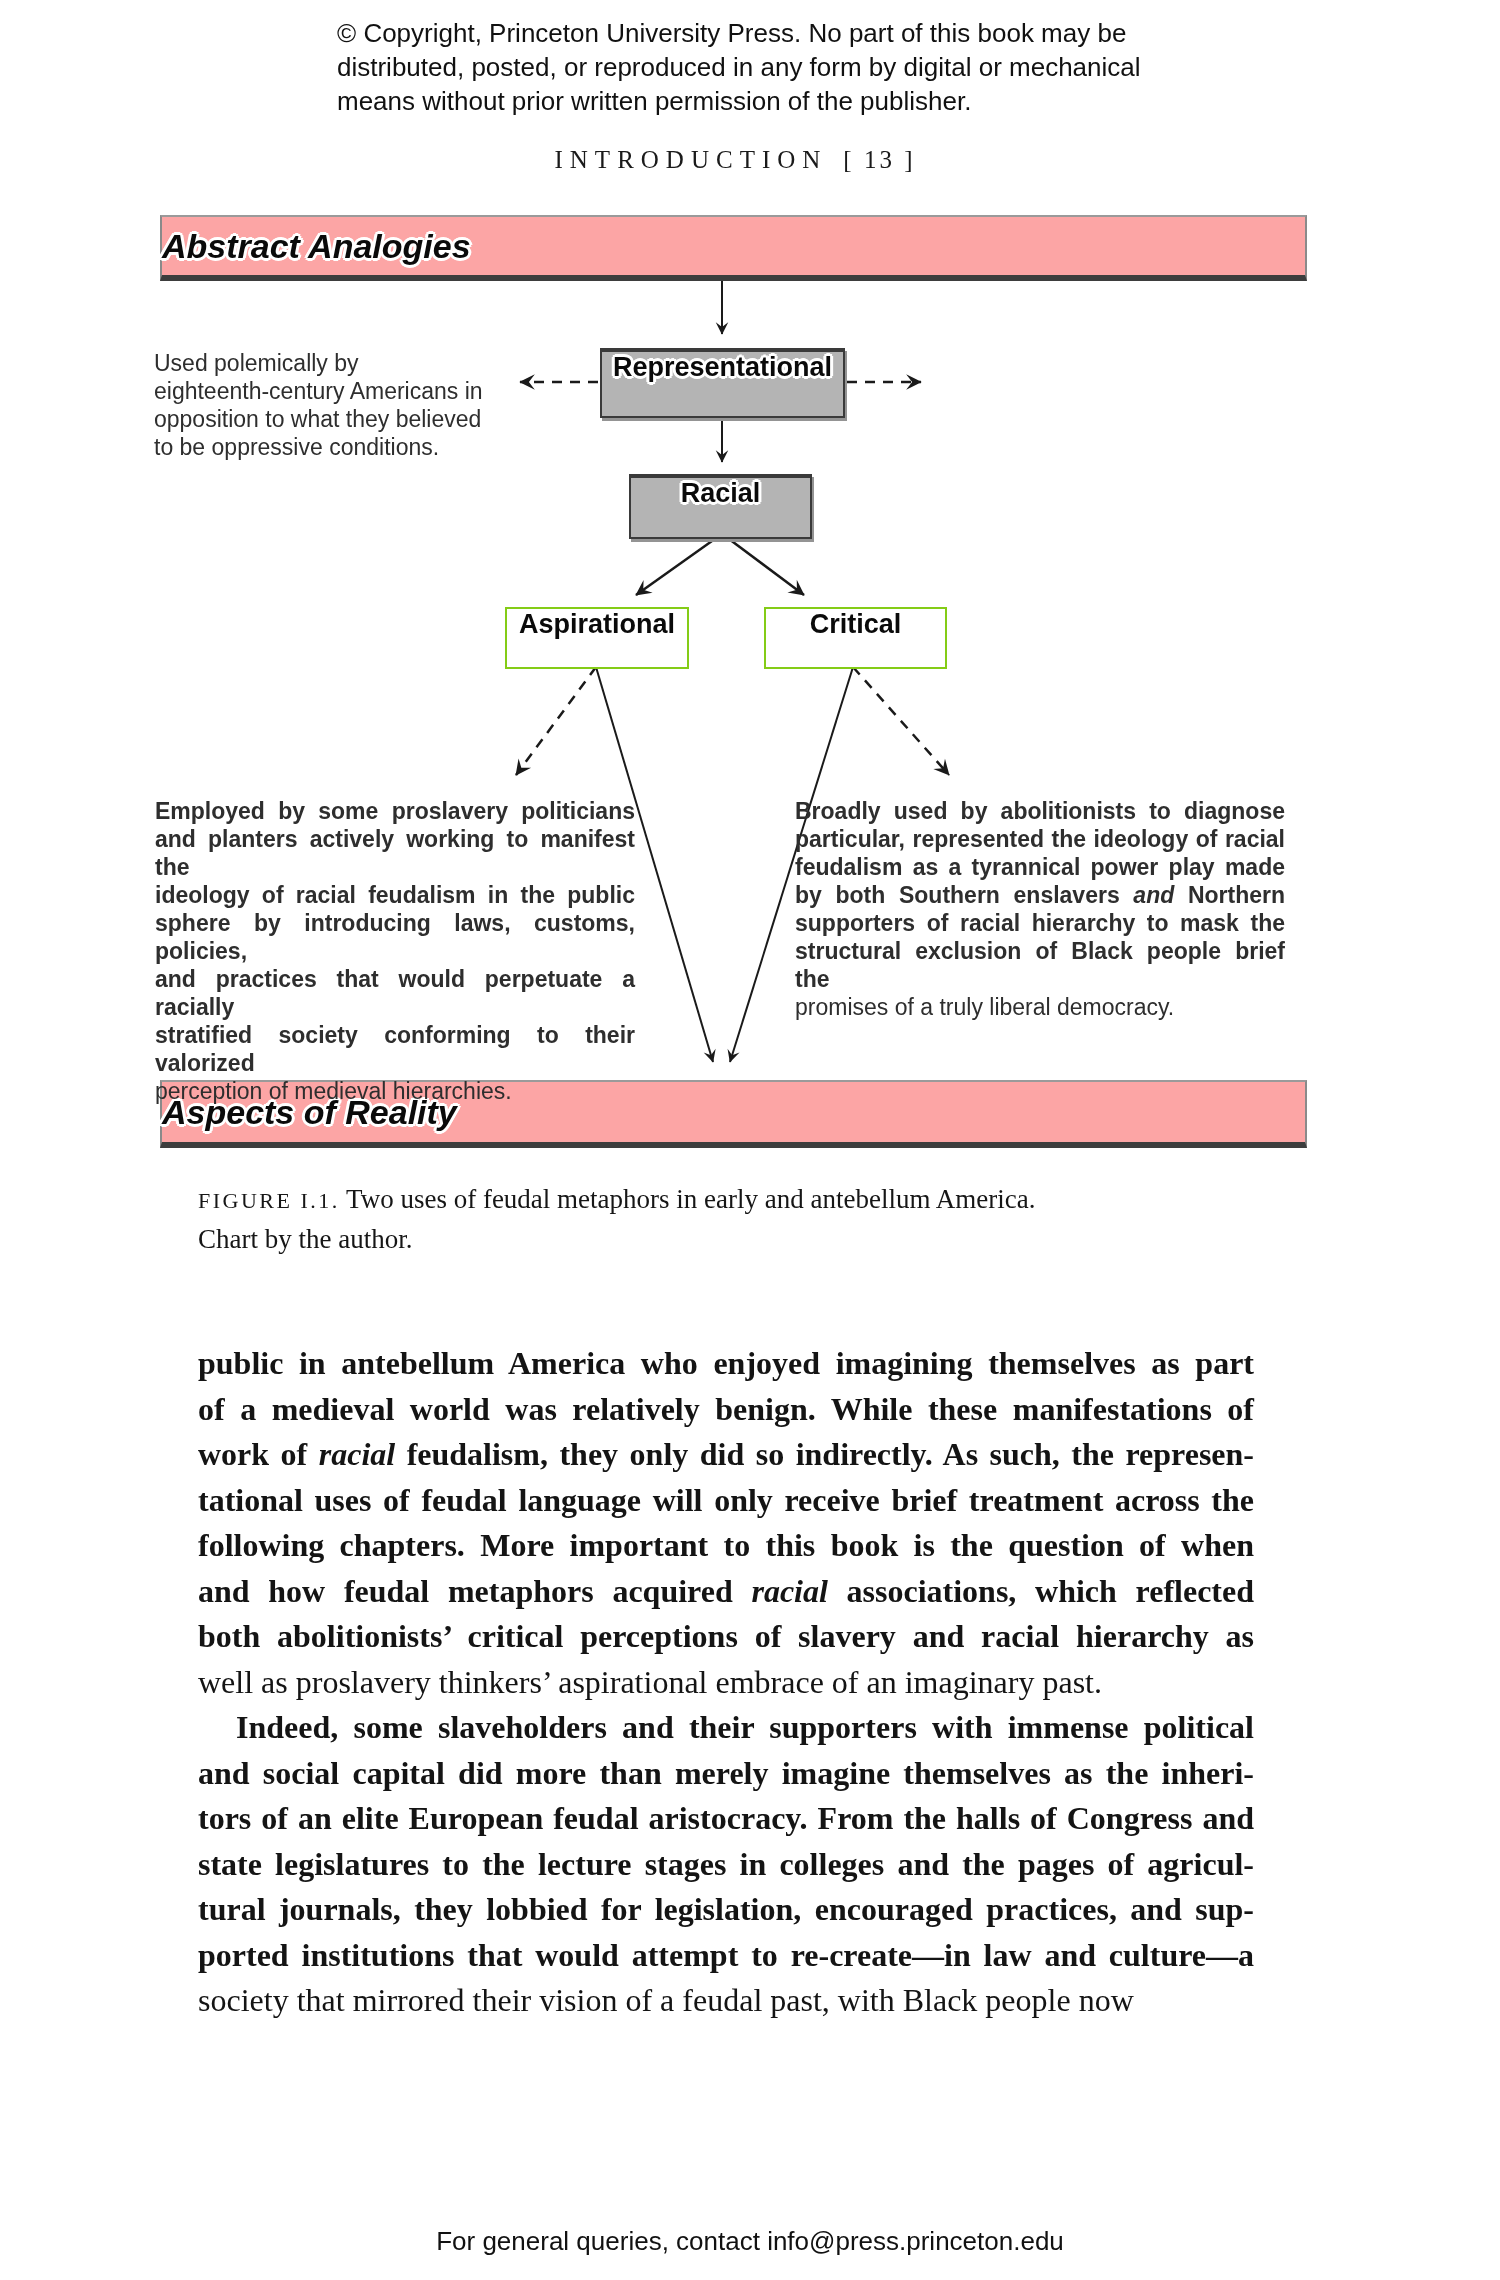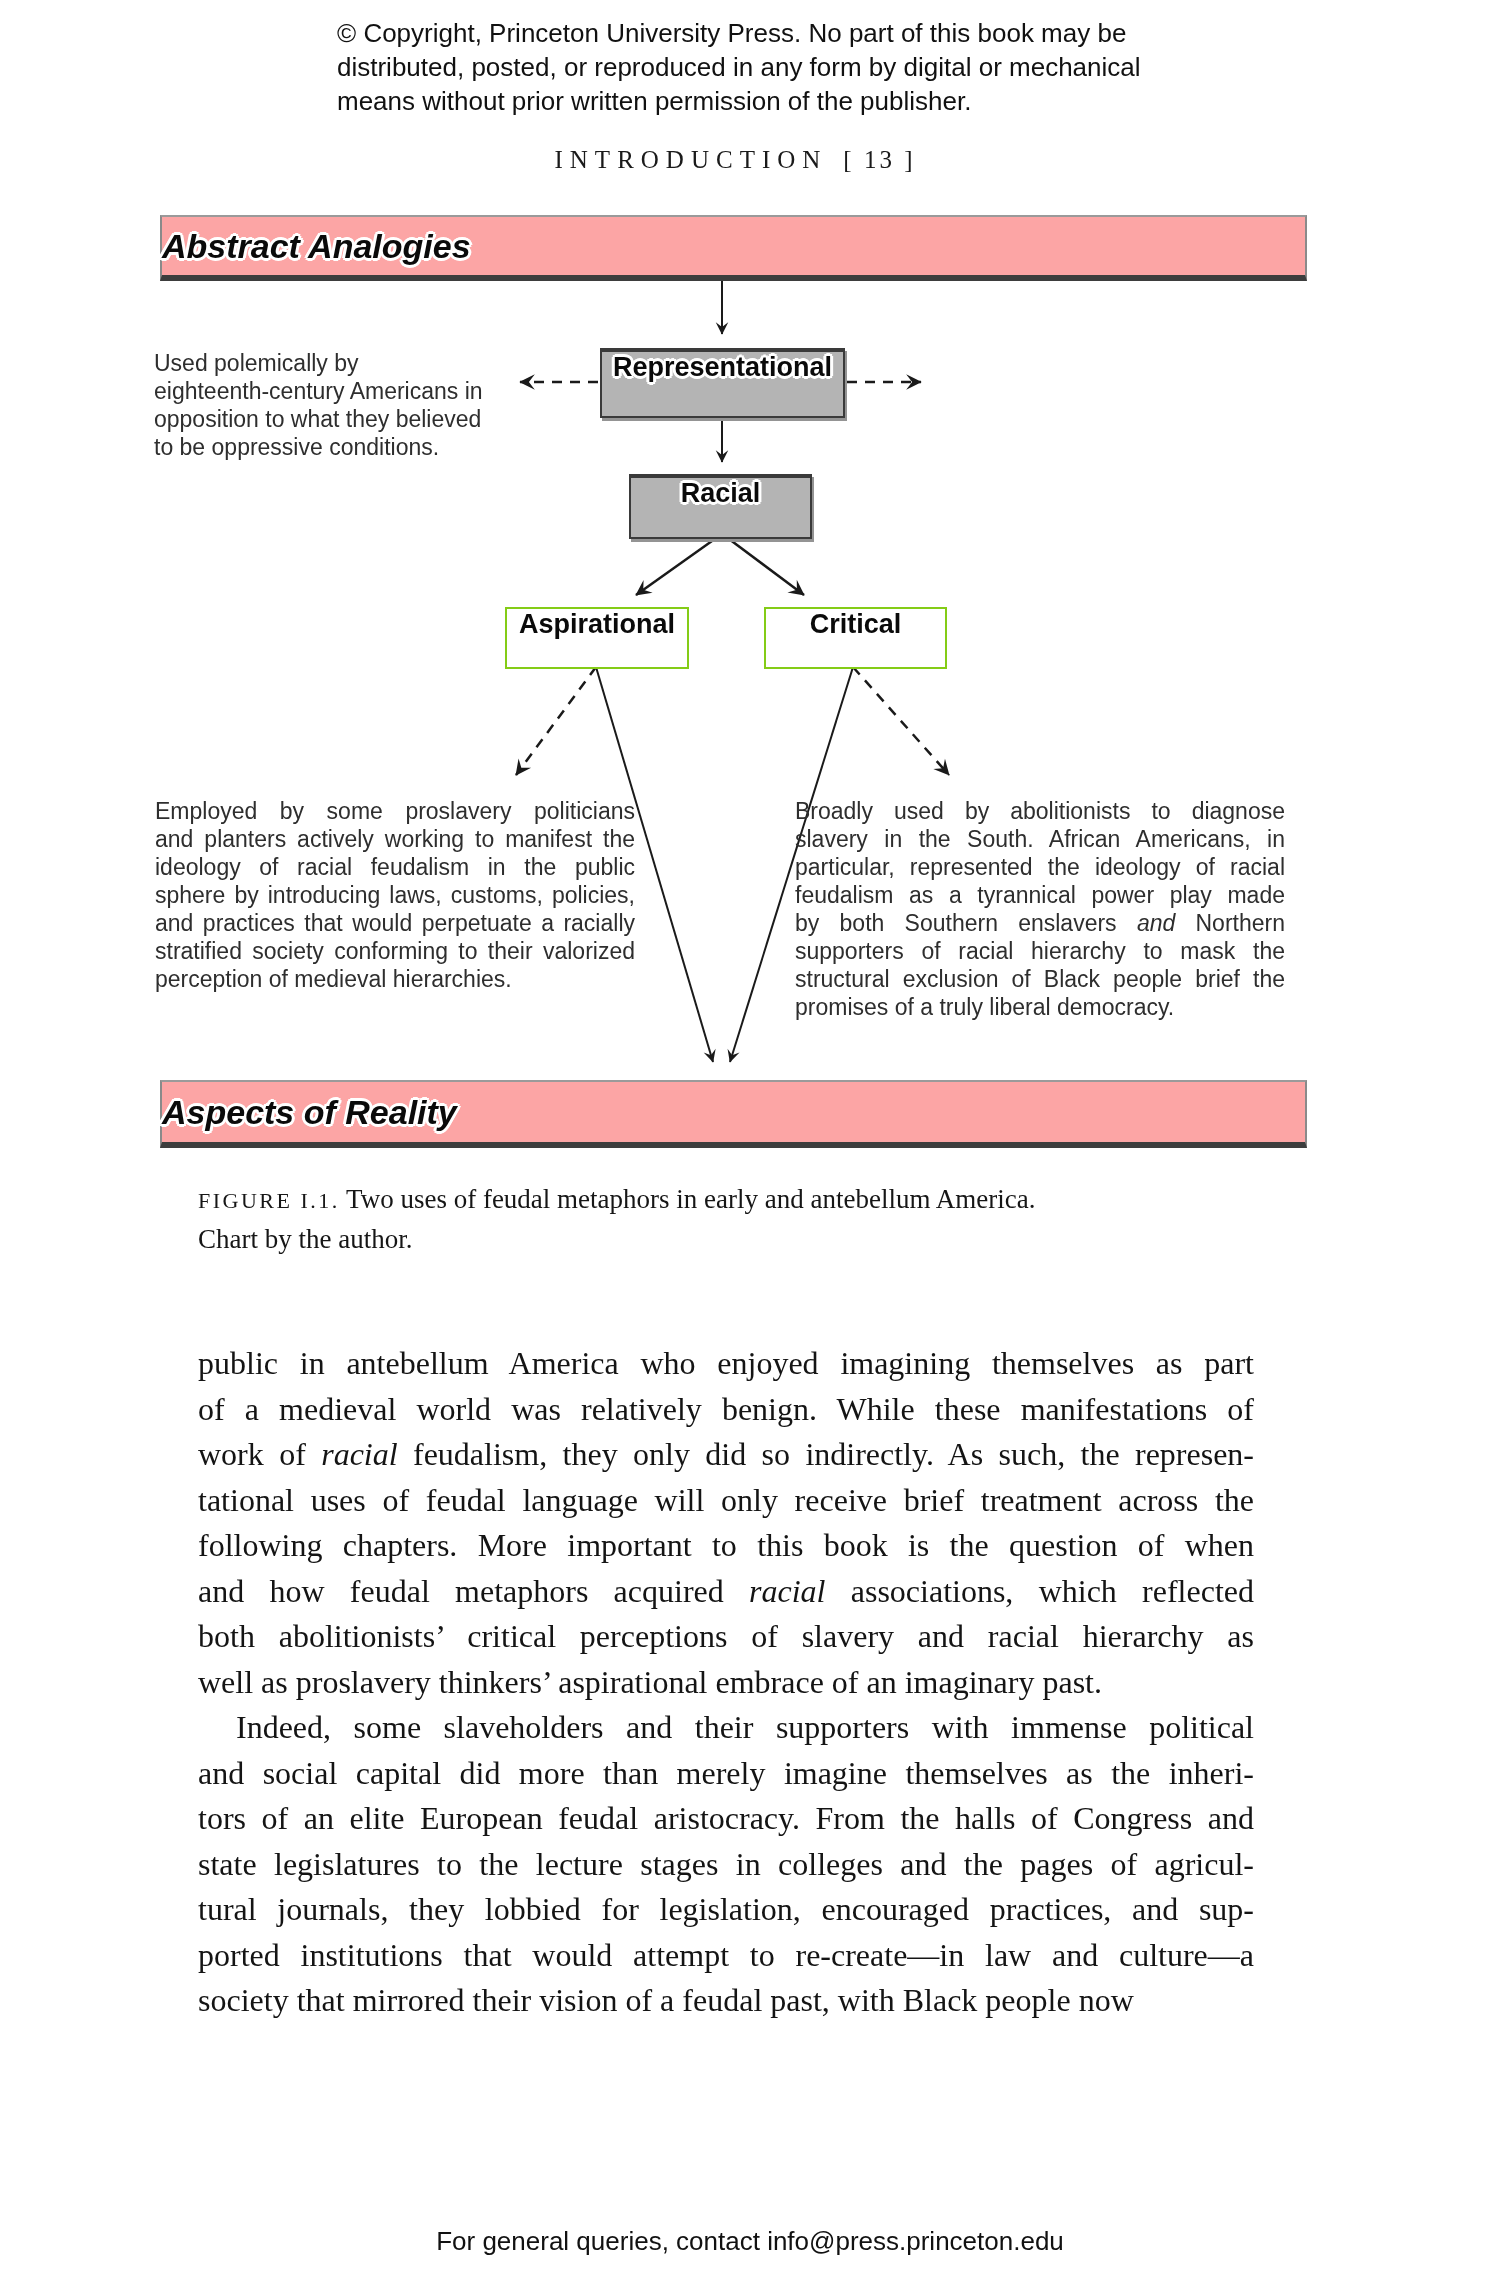--- a/index.html
+++ b/index.html
@@ -36,21 +36,21 @@
   .node-aspirational{left:505px;top:607px;width:180px;height:58px;}
   .node-critical{left:764px;top:607px;width:179px;height:58px;}
 
   
   .note{position:absolute;font-family:"Liberation Sans",sans-serif;font-size:23px;line-height:28px;color:#2e2e2e;}
   .note-rep-left{left:154px;top:331px;width:360px;margin-top:18px;}
   .note-rep-right{left:952px;top:331px;width:345px;}
   .note-aspirational{left:155px;top:797px;width:480px;}
   .note-critical{left:795px;top:797px;width:490px;}
 
-  .ln-just{text-align:justify;text-align-last:justify;}
+  .ln-just{text-align:justify;text-align-last:justify;font-weight:bold;}
   .ln-last{text-align:left;}
 
   .arrows{position:absolute;left:0;top:0;pointer-events:none;}
 
   .caption{position:absolute;left:198px;top:1180px;width:1070px;
            font-size:27px;line-height:38px;color:#161616;}
   .caption .sc{font-size:22px;letter-spacing:2.5px;}
 
   .body-text{position:absolute;left:198px;top:1341px;width:1056px;
              font-size:32px;line-height:45.5px;color:#141414;}
@@ -131,21 +131,20 @@
       <div class="ln ln-just">and planters actively working to manifest the</div>
       <div class="ln ln-just">ideology of racial feudalism in the public</div>
       <div class="ln ln-just">sphere by introducing laws, customs, policies,</div>
       <div class="ln ln-just">and practices that would perpetuate a racially</div>
       <div class="ln ln-just">stratified society conforming to their valorized</div>
       <div class="ln ln-last">perception of medieval hierarchies.</div>
     </div>
 
   <div class="note note-critical">
       <div class="ln ln-just">Broadly used by abolitionists to diagnose</div>
-      <div class="ln ln-just">slavery in the South. African Americans, in</div>
       <div class="ln ln-just">particular, represented the ideology of racial</div>
       <div class="ln ln-just">feudalism as a tyrannical power play made</div>
       <div class="ln ln-just">by both Southern enslavers <i>and</i> Northern</div>
       <div class="ln ln-just">supporters of racial hierarchy to mask the</div>
       <div class="ln ln-just">structural exclusion of Black people brief the</div>
       <div class="ln ln-last">promises of a truly liberal democracy.</div>
     </div>
 
   <div class="caption">
     <div><span class="sc">FIGURE I.1.</span><span> Two uses of feudal metaphors in early and antebellum America.</span></div>

